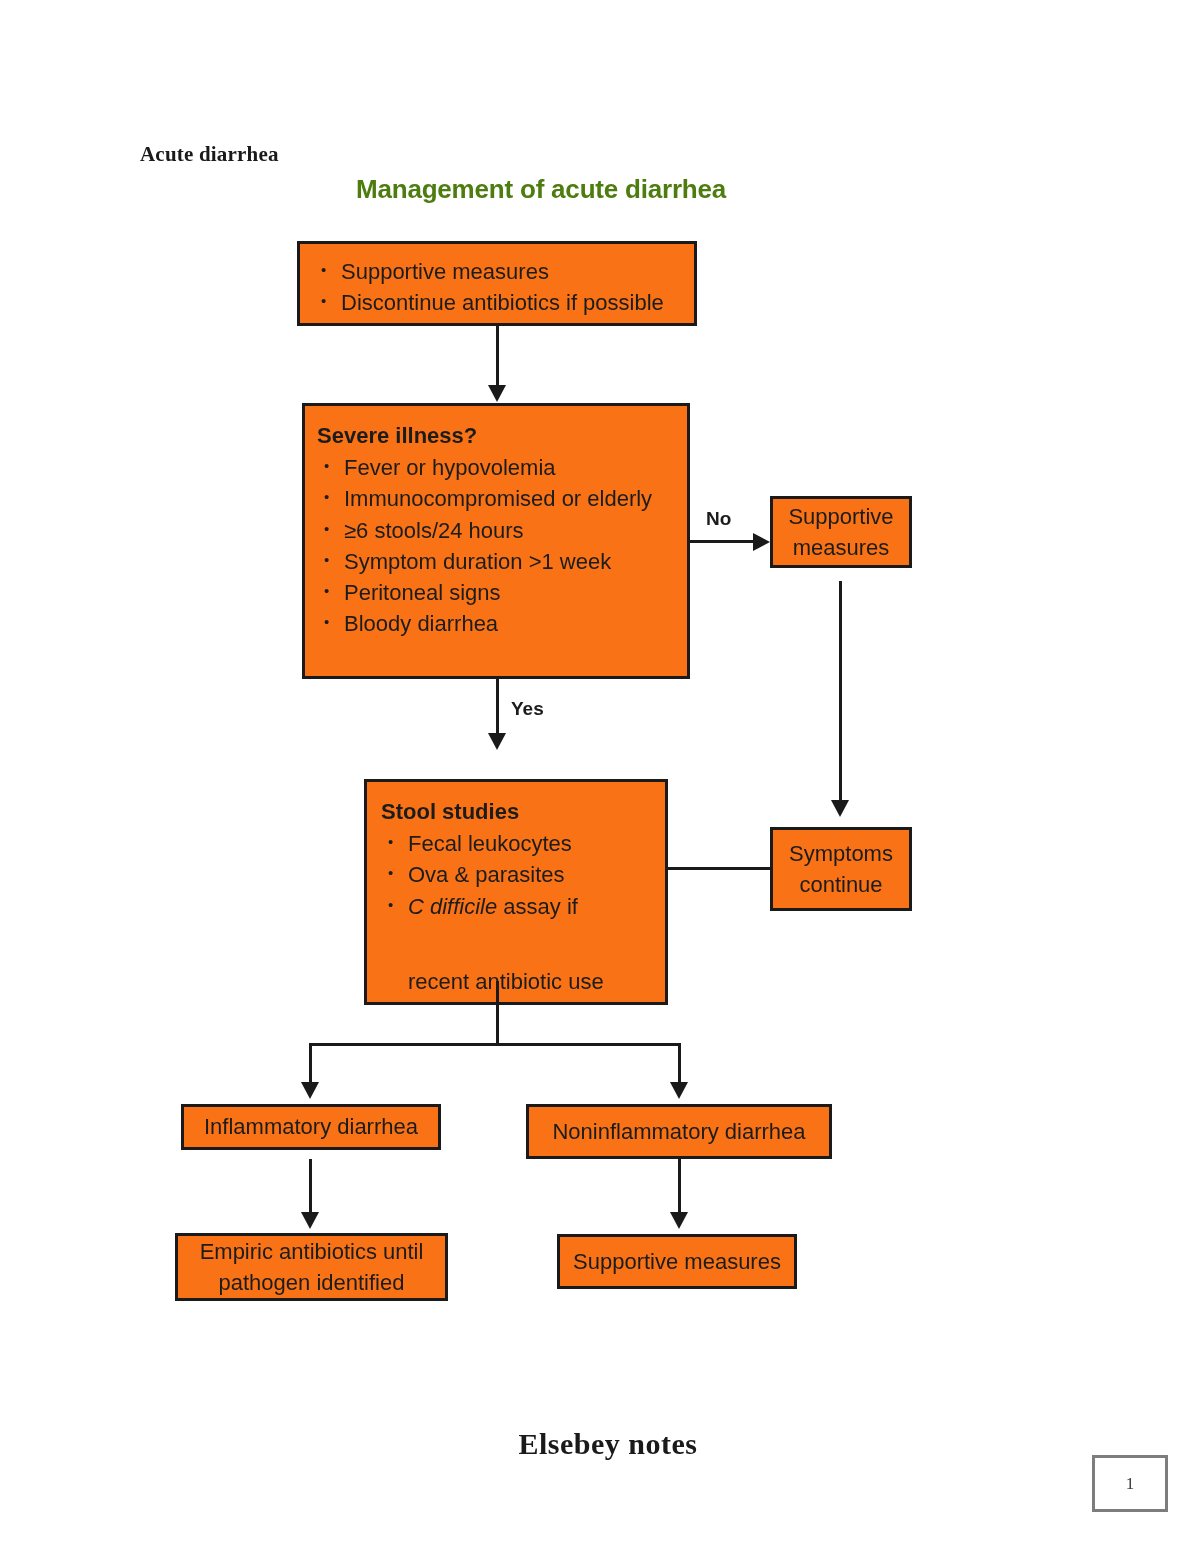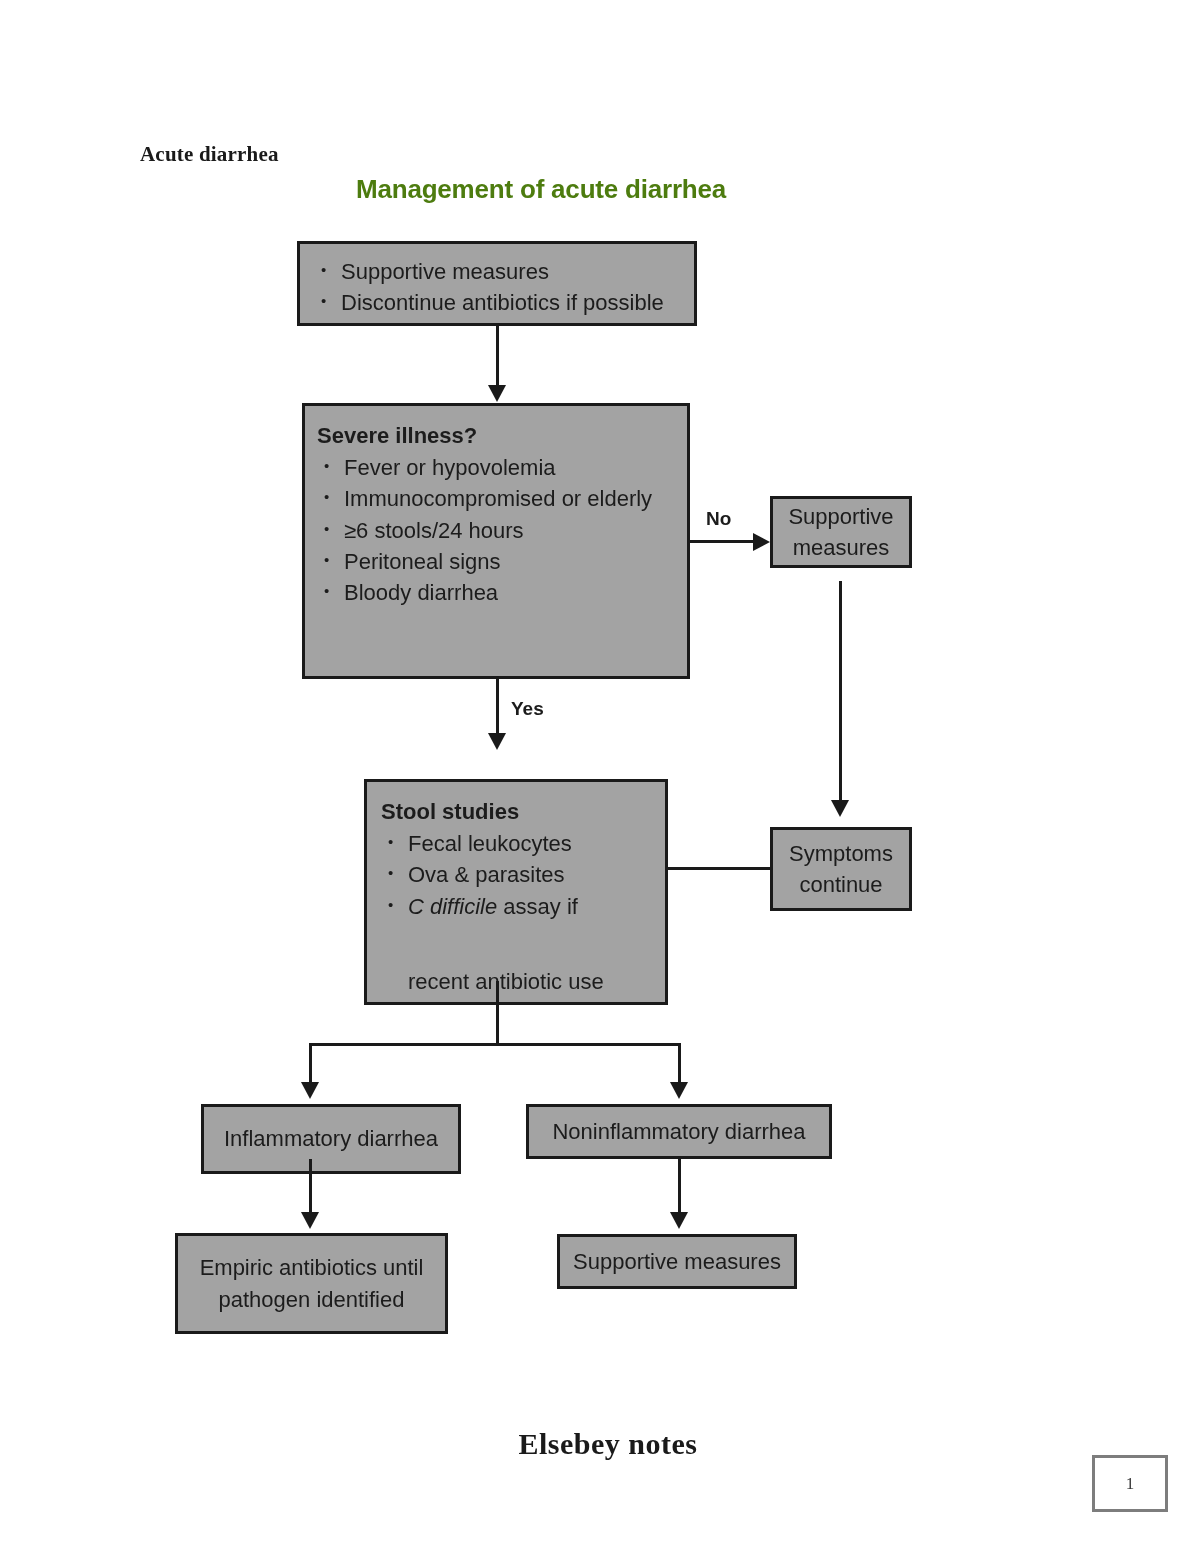--- a/index.html
+++ b/index.html
@@ -68,21 +68,21 @@
     font-family: "Liberation Serif", serif;
     font-size: 17px;
     color: #3a3a3a;
   }
 
   
   .node {
     position: absolute;
     box-sizing: border-box;
     border: 3px solid #1a1a1a;
-    background: #a3a3a3;
+    background: #f97316;
     font-size: 22px;
     line-height: 1.42;
     color: #1c1c1c;
   }
   .node.centered {
     display: flex;
     flex-direction: column;
     align-items: center;
     justify-content: center;
     text-align: center;
@@ -117,23 +117,23 @@
   }
   .node ul li.cont::before { content: ""; }
   .node .ital { font-style: italic; }
 
   
   #box-initial   { left: 297px; top: 241px;  width: 400px; height: 85px;  padding: 12px 0 0 14px; }
   #box-severe    { left: 302px; top: 403px;  width: 388px; height: 276px; padding: 14px 0 0 12px; }
   #box-supp-1    { left: 770px; top: 496px;  width: 142px; height: 72px;  }
   #box-symptoms  { left: 770px; top: 827px;  width: 142px; height: 84px;  }
   #box-stool     { left: 364px; top: 779px;  width: 304px; height: 226px; padding: 14px 0 0 14px; }
-  #box-infl      { left: 181px; top: 1104px; width: 260px; height: 70px; margin-left: 20px; }
+  #box-infl      { left: 181px; top: 1104px; width: 260px; height: 46px; }
   #box-noninfl   { left: 526px; top: 1104px; width: 306px; height: 55px; }
-  #box-empiric   { left: 175px; top: 1233px; width: 273px; height: 101px; }
+  #box-empiric   { left: 175px; top: 1233px; width: 273px; height: 68px; }
   #box-supp-2    { left: 557px; top: 1234px; width: 240px; height: 55px; }
 
   
   .vline, .hline {
     position: absolute;
     background: #1a1a1a;
   }
   .vline { width: 3px; }
   .hline { height: 3px; }
 
@@ -184,20 +184,21 @@
 
   <div class="vline" style="left:496px; top:326px; height:60px;"></div>
   <div class="arrowhead arrow-down" style="left:488px; top:385px;"></div>
 
   <div class="node" id="box-severe">
     <div class="node-head">Severe illness?</div>
     <ul>
       <li>Fever or hypovolemia</li>
       <li>Immunocompromised or elderly</li>
       <li>≥6 stools/24 hours</li>
+      <li>Symptom duration &gt;1 week</li>
       <li>Peritoneal signs</li>
       <li>Bloody diarrhea</li>
     </ul>
   </div>
 
   <div class="hline" style="left:690px; top:540px; width:65px;"></div>
   <div class="arrowhead arrow-right" style="left:753px; top:533px;"></div>
   <div class="edge-label" style="left:706px; top:508px;">No</div>
 
   <div class="node centered" id="box-supp-1">

